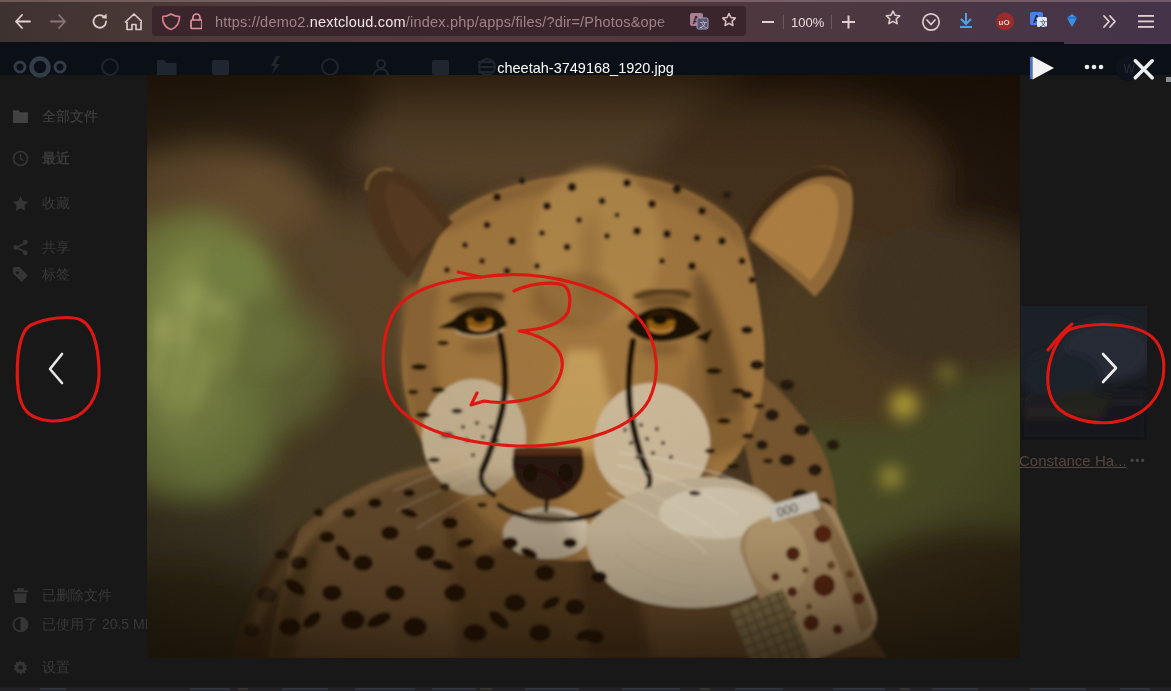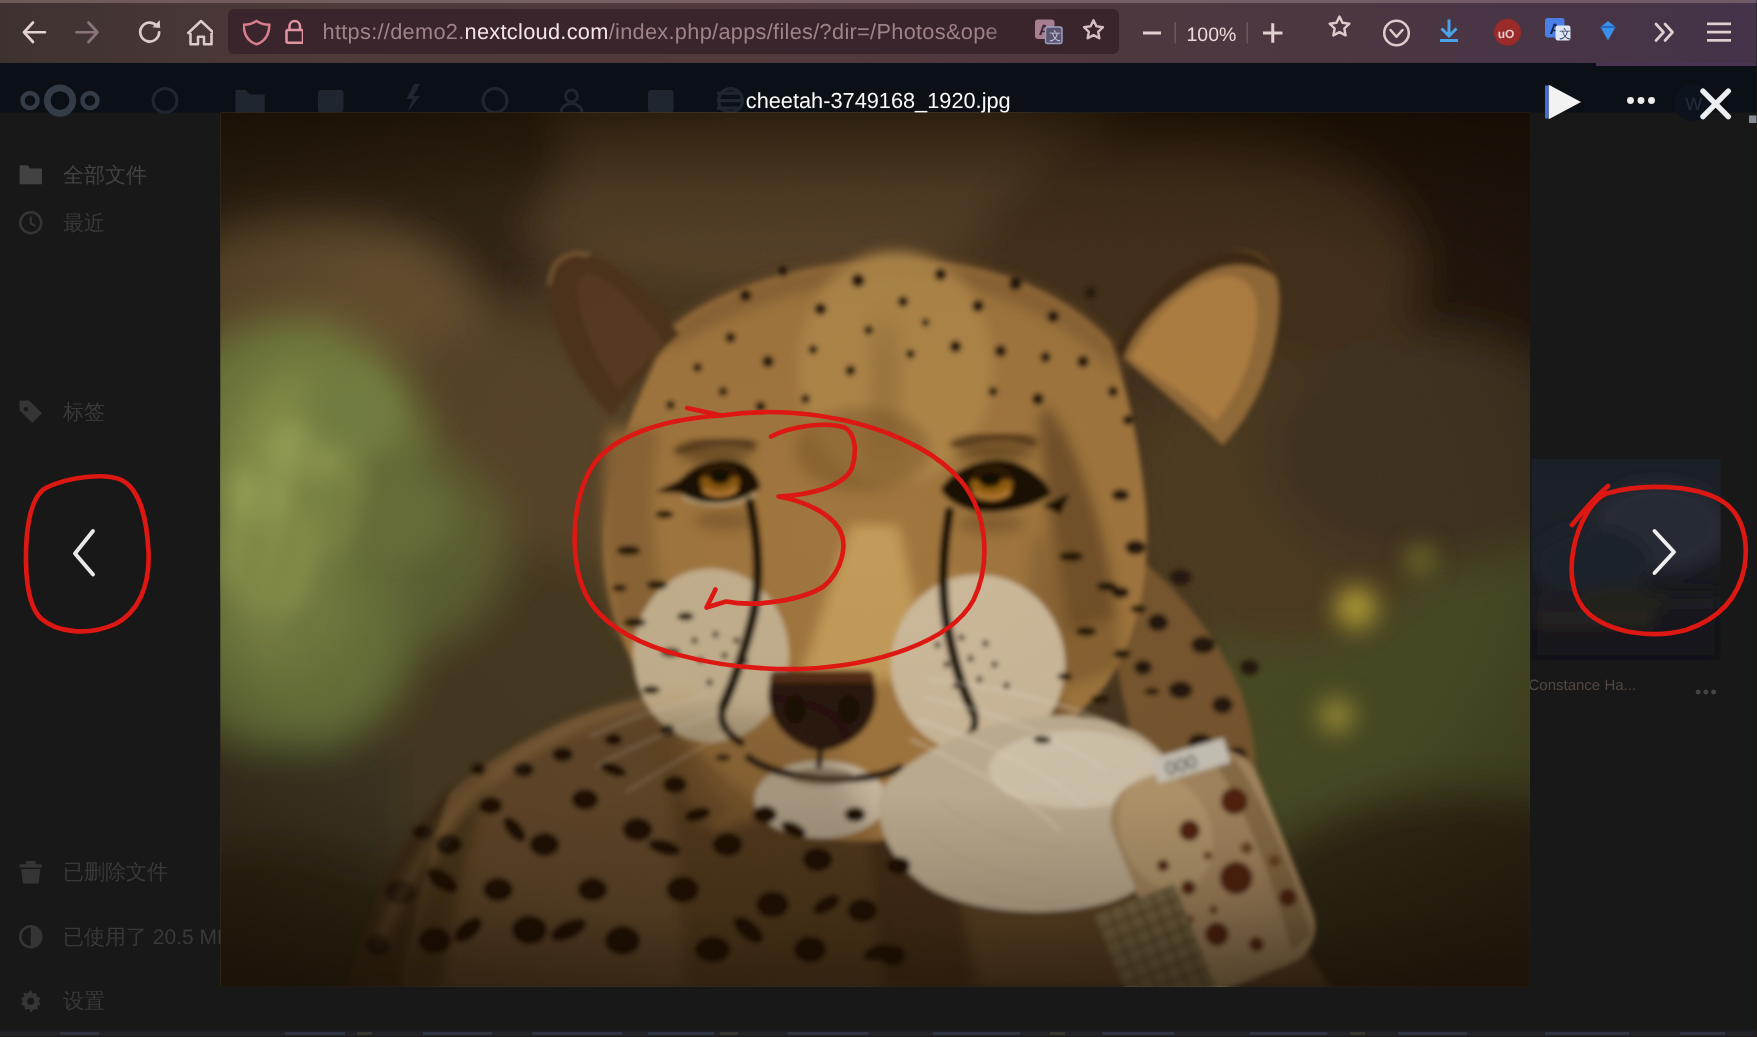--- a/index.html
+++ b/index.html
@@ -18,21 +18,21 @@
   #hdrstrip{position:absolute;left:0;top:0;width:1171px;height:33px;background:#0b1017;}
   #purpline{position:absolute;left:1064px;top:0;width:107px;height:2px;background:#4b3453;}
   .navitem{position:absolute;left:0;width:146px;height:34px;color:#393939;font-size:14px;}
   .navitem .ic{position:absolute;left:12px;top:0;width:17px;height:17px;}
   .navitem .tx{position:absolute;left:42px;top:0px;white-space:nowrap;}
   #viewertitle{position:absolute;left:0;top:18px;width:1171px;text-align:center;
      color:#fbfbfb;font-size:14.5px;}
   #photo{position:absolute;left:147px;top:33px;width:873px;height:583px;}
   #thumb{position:absolute;left:1021px;top:264px;width:126px;height:134px;
      background:linear-gradient(180deg,#1b2026 0%,#1d2228 40%,#14171b 68%,#0e0f12 100%);}
-  #fname{position:absolute;left:1019px;top:410px;color:#544741;font-size:10px;}
+  #fname{position:absolute;left:1019px;top:410px;color:#544741;font-size:15px;text-decoration:underline;}
   #fdots{position:absolute;left:1130px;top:412px;color:#454545;font-size:12px;letter-spacing:1px;}
   #bottomstrip{position:absolute;left:0;top:644px;width:1171px;height:5px;background:#232327;}
 </style>
 </head>
 <body>
 <div id="page">
   <div id="hdrstrip"></div>
   <div id="purpline"></div>
 
   <svg style="position:absolute;left:0;top:0" width="1171" height="40">
@@ -60,34 +60,51 @@
         <rect x="478" y="29" width="16" height="2.2"></rect>
     </g>
   </svg>
 
   <div class="navitem" style="top:66px;color:#444444;">
     <svg class="ic" viewBox="0 0 16 16">
         <path fill="#424242" d="M1 2h5l1.5 2H15v10H1z"></path>
       </svg>
     <span class="tx">全部文件</span>
     </div>
-  <div class="navitem" style="top:98px;">
+  <div class="navitem" style="top:108px;font-weight:bold;">
     <svg class="ic" viewBox="0 0 16 16">
         <circle cx="8" cy="8" r="6.6" fill="none" stroke="#353535" stroke-width="1.6"></circle>
         <path d="M8 4v4.4l3 1.6" stroke="#353535" stroke-width="1.4" fill="none"></path>
       </svg>
     <span class="tx">最近</span>
     </div>
+  <div class="navitem" style="top:153px;">
+    <svg class="ic" viewBox="0 0 16 16">
+        <path fill="#353535" d="M8 1l2.2 4.6 5 .7-3.6 3.5.9 5L8 12.4l-4.5 2.4.9-5L.8 6.3l5-.7z"></path>
+      </svg>
+    <span class="tx">收藏</span>
+    </div>
+  <div class="navitem" style="top:197px;">
+    <svg class="ic" viewBox="0 0 16 16">
+        <g fill="#353535">
+          <circle cx="12.5" cy="3" r="2.3"></circle>
+          <circle cx="3.5" cy="8" r="2.3"></circle>
+          <circle cx="12.5" cy="13" r="2.3"></circle>
+          <path d="M3.2 7.5l9-4.5.8 1.4-9 4.5zM3.2 8.5l9 4.5.8-1.4-9-4.5z"></path>
+        </g>
+      </svg>
+    <span class="tx">共享</span>
+    </div>
   <div class="navitem" style="top:224px;">
     <svg class="ic" viewBox="0 0 16 16">
         <path fill="#353535" d="M1 1h6l8 8-6 6-8-8zM5 5a1.4 1.4 0 1 0 .01 0z"></path>
       </svg>
     <span class="tx">标签</span>
     </div>
-  <div class="navitem" style="top:531px;font-family:Liberation Serif, serif;">
+  <div class="navitem" style="top:545px;font-family:Liberation Serif, serif;">
     <svg class="ic" viewBox="0 0 16 16">
         <path fill="#353535" d="M5 1h6v2h4v2H1V3h4zM2 6h12l-1 9H3z"></path>
       </svg>
     <span class="tx">已删除文件</span>
     </div>
   <div class="navitem" style="top:574px;">
     <svg class="ic" viewBox="0 0 16 16">
         <circle cx="8" cy="8" r="6.6" fill="none" stroke="#353535" stroke-width="1.6"></circle>
         <path fill="#353535" d="M8 1.4A6.6 6.6 0 0 1 8 14.6z"></path>
       </svg>

